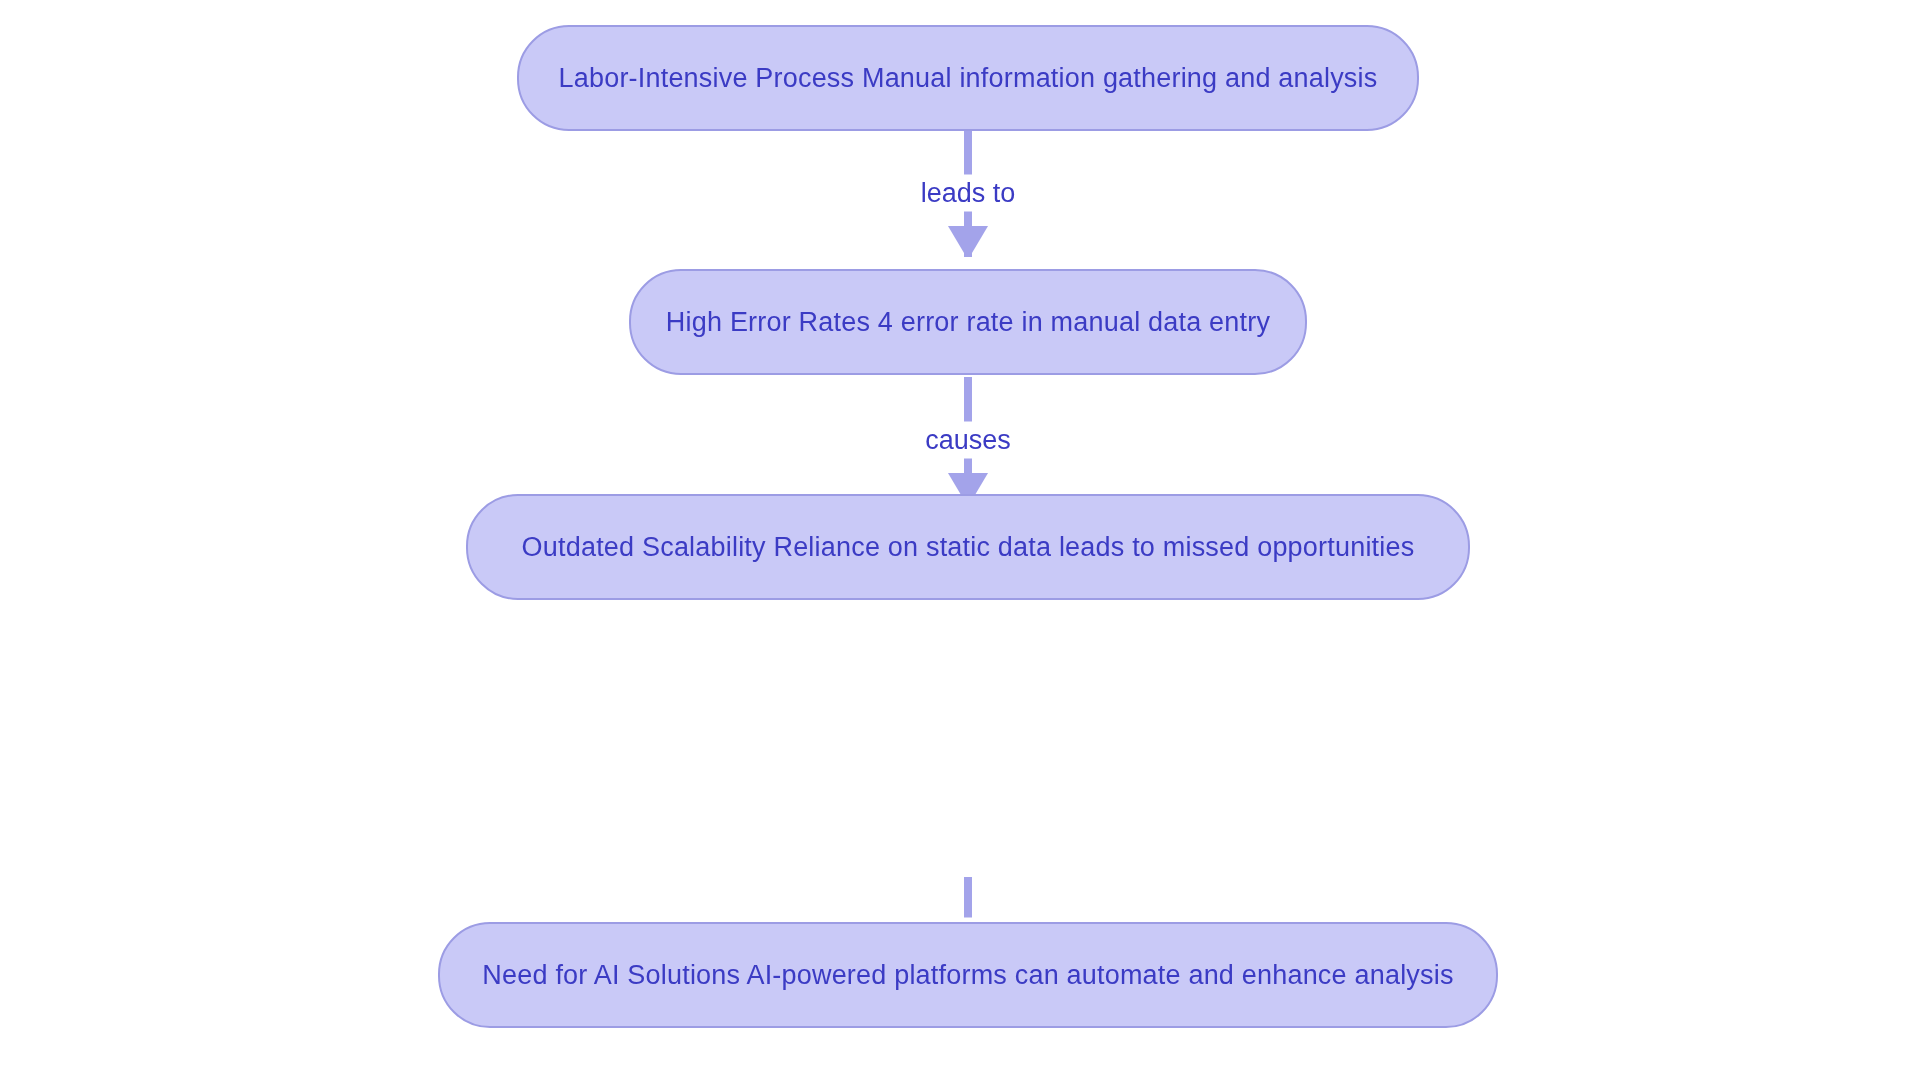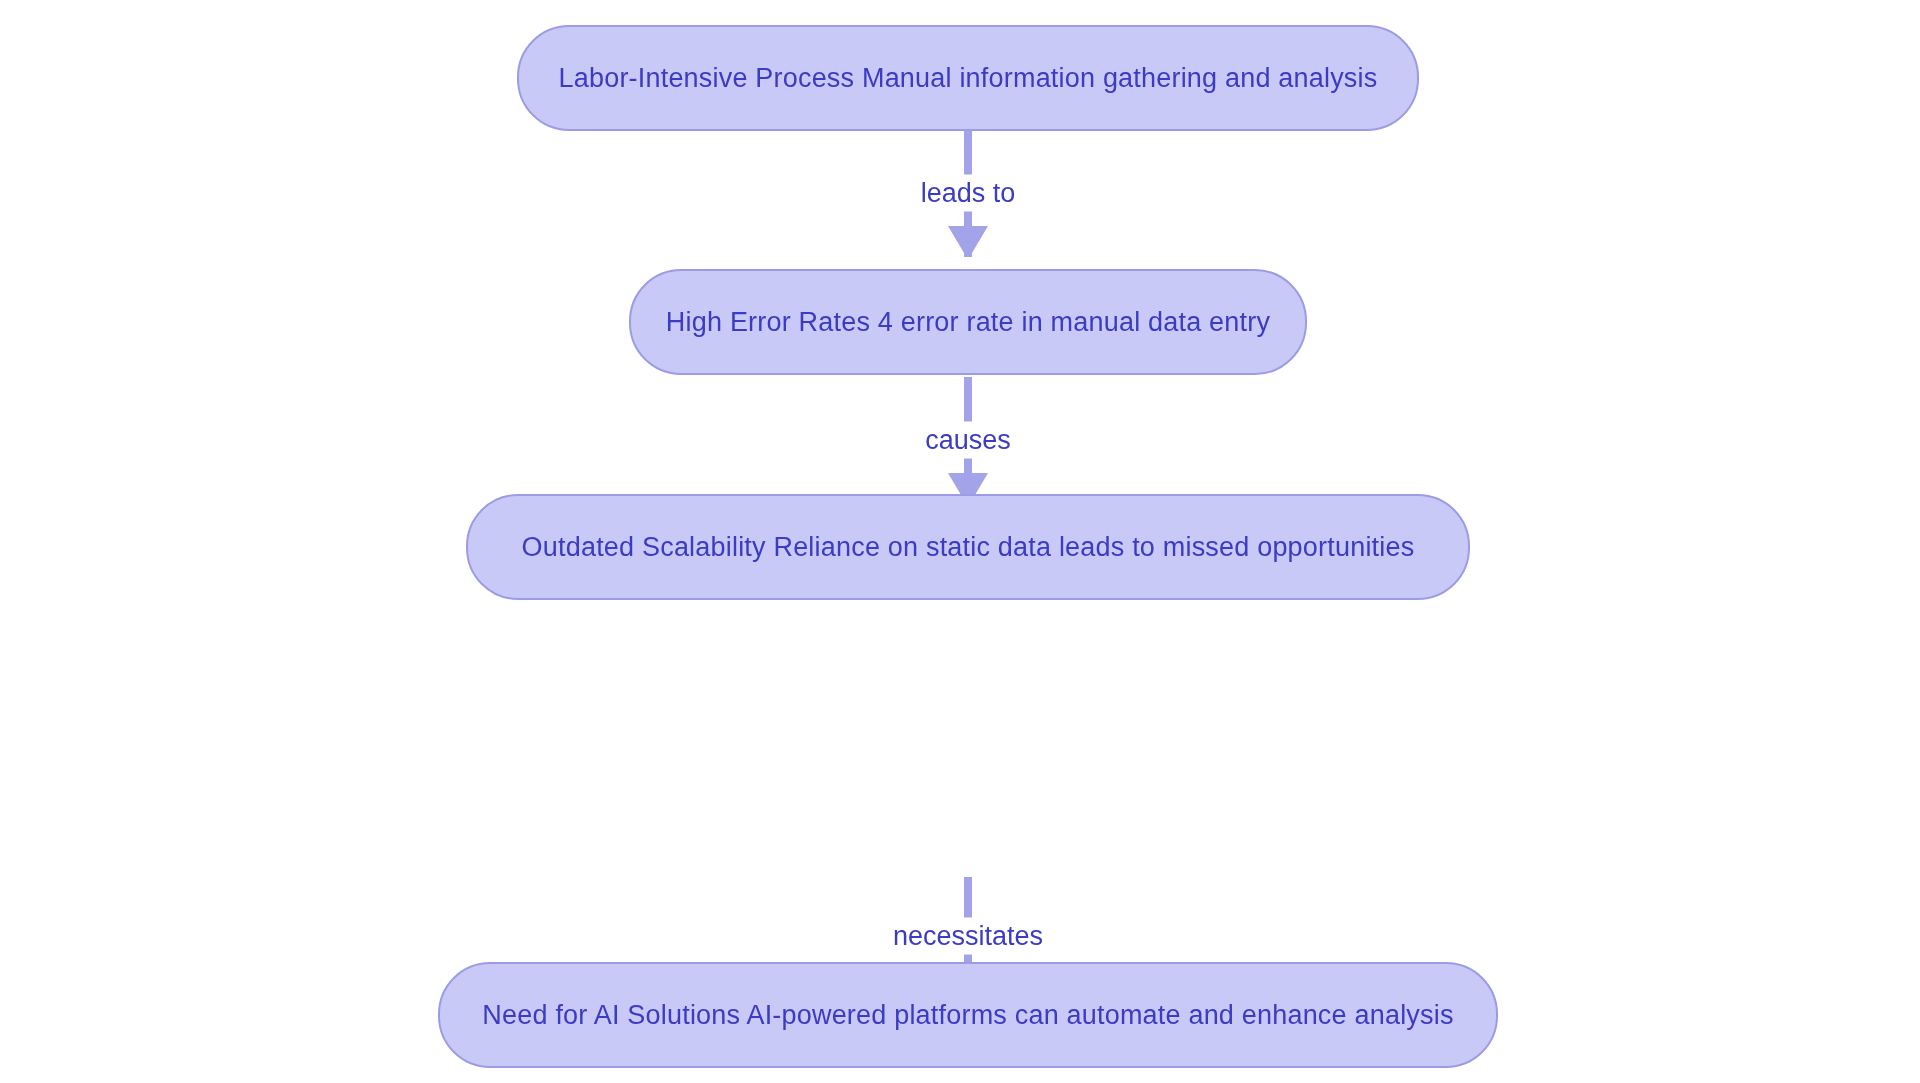--- a/index.html
+++ b/index.html
@@ -27,21 +27,21 @@
     justify-content: center;
     white-space: nowrap;
     font-size: 27px;
     color: var(--node-text, #3b3bc4);
     letter-spacing: 0.2px;
   }
   .node-1 { top: 17px;  width: 902px;  }
   .node-2 { top: 261px; width: 678px;  }
   .node-3 { top: 486px; width: 1004px; }
   .node-4 { top: 727px; width: 822px;  }
-  .node-5 { top: 914px; width: 1060px; margin-top: 40px; }
+  .node-5 { top: 914px; width: 1060px; }
 
   .flow-edge {
     position: absolute;
     left: 50%;
     transform: translateX(-50%);
     width: 260px;
   }
   .edge-1 { top: 123px; height: 130px; }
   .edge-2 { top: 369px; height: 131px; }
   .edge-3 { top: 590px; height: 137px; }

